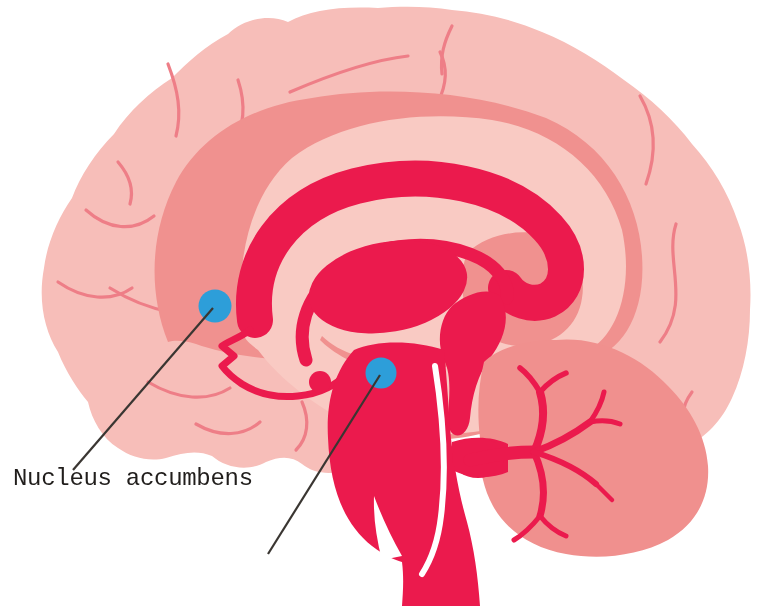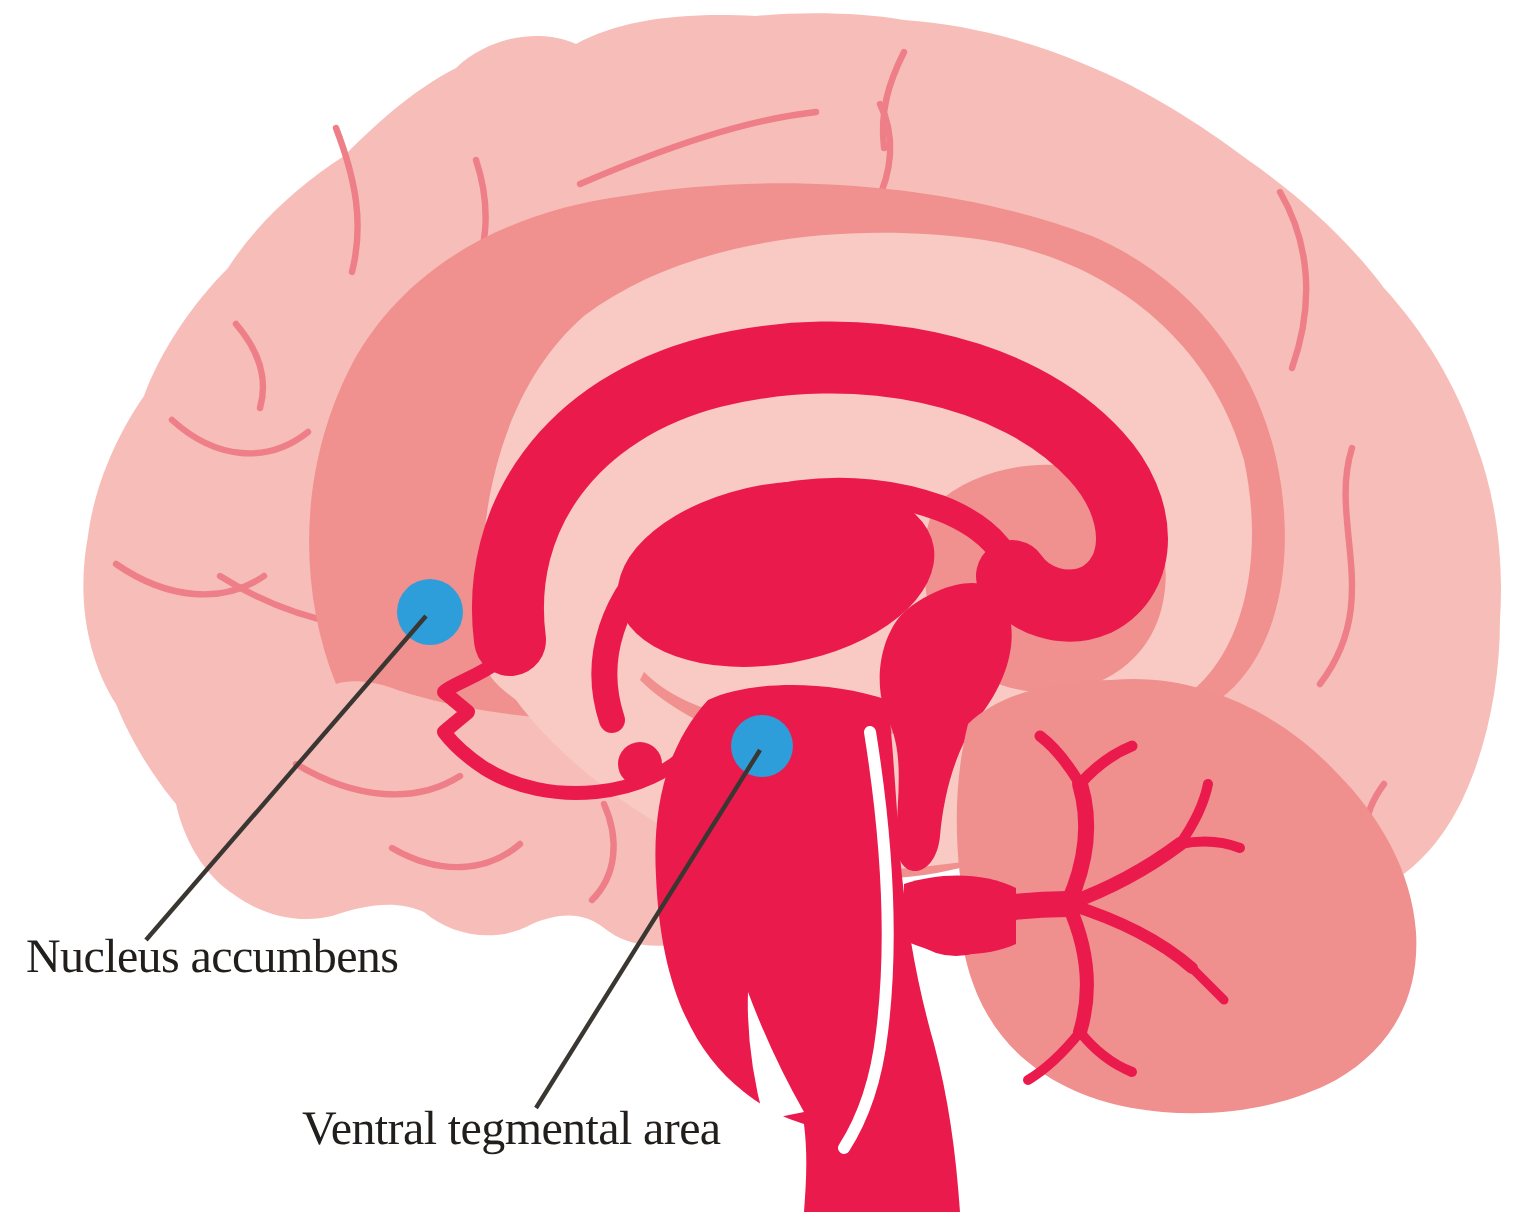--- a/index.html
+++ b/index.html
@@ -1,17 +1,17 @@
 <!DOCTYPE html>
 <html style="--background: #FFFFFF; --cortex: #F7BEB9; --cortex_inner: #F9CAC3; --band: #F0918F; --cerebellum: #F0908E; --crimson: #EB1A4D; --sulcus: #EE7E87; --marker_blue: #2D9ED9; --label_line: #3A3632; --label_text: #211E1C;"><head>
 <meta charset="utf-8">
 <style>
   html,body{margin:0;padding:0;background:#fff;}
   #stage{position:relative;width:768px;height:606px;background:var(--background,#fff);overflow:hidden;
-         font-family:Liberation Serif, serif;}
+         font-family:Liberation Mono, monospace;}
   #art{position:absolute;left:0;top:0;}
   .fill-cortex{fill:var(--cortex);}
   .fill-band{fill:var(--band);}
   .fill-inner{fill:var(--cortex_inner);}
   .fill-crimson{fill:var(--crimson);}
   .fill-cerebellum{fill:var(--cerebellum);}
   .fill-blue{fill:var(--marker_blue);}
   .fill-white{fill:var(--background);}
   .stroke-sulcus{stroke:var(--sulcus);fill:none;stroke-width:3.2;stroke-linecap:round;}
   .stroke-crimson{stroke:var(--crimson);fill:none;stroke-linecap:round;stroke-linejoin:round;}
@@ -135,14 +135,13 @@
     <circle class="fill-blue" cx="381" cy="373" r="15.5"></circle>
 
     <g>
       <path class="stroke-label" d="M213,308 L73,470"></path>
       <path class="stroke-label" d="M380,375 L268,554"></path>
     </g>
   </svg>
 
   <div class="label" style="left:13px;top:466px;">Nucleus accumbens</div>
 
-  <div class="label" style="left:151px;top:552px;">Ventral tegmental area</div>
 </div>
 
 </body></html>

